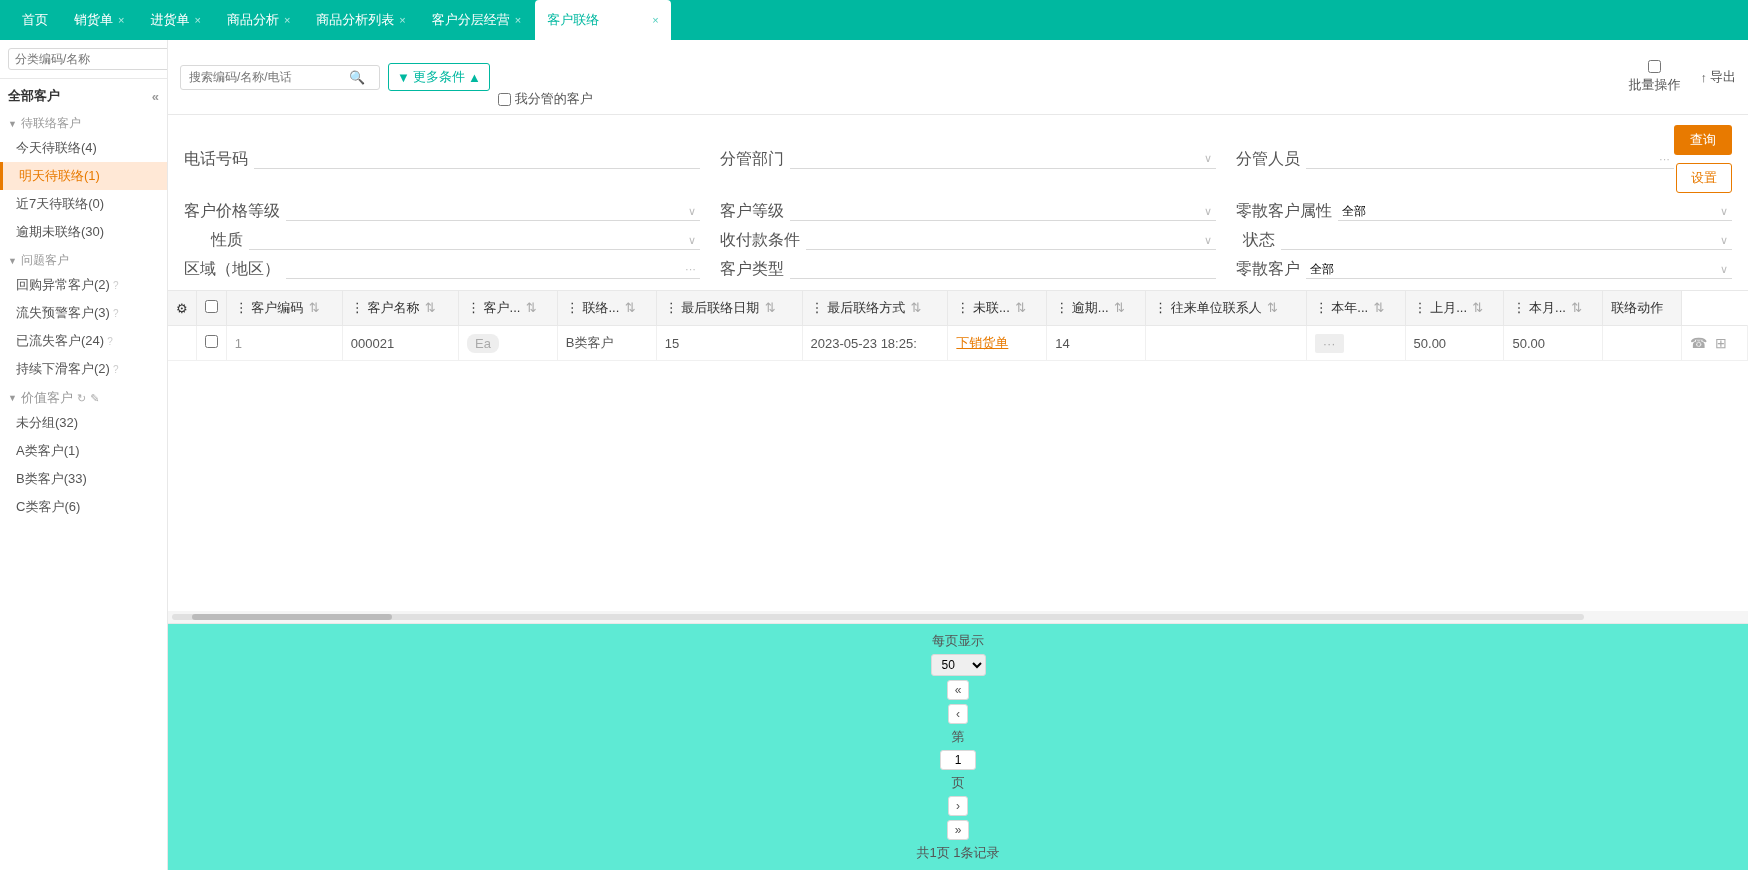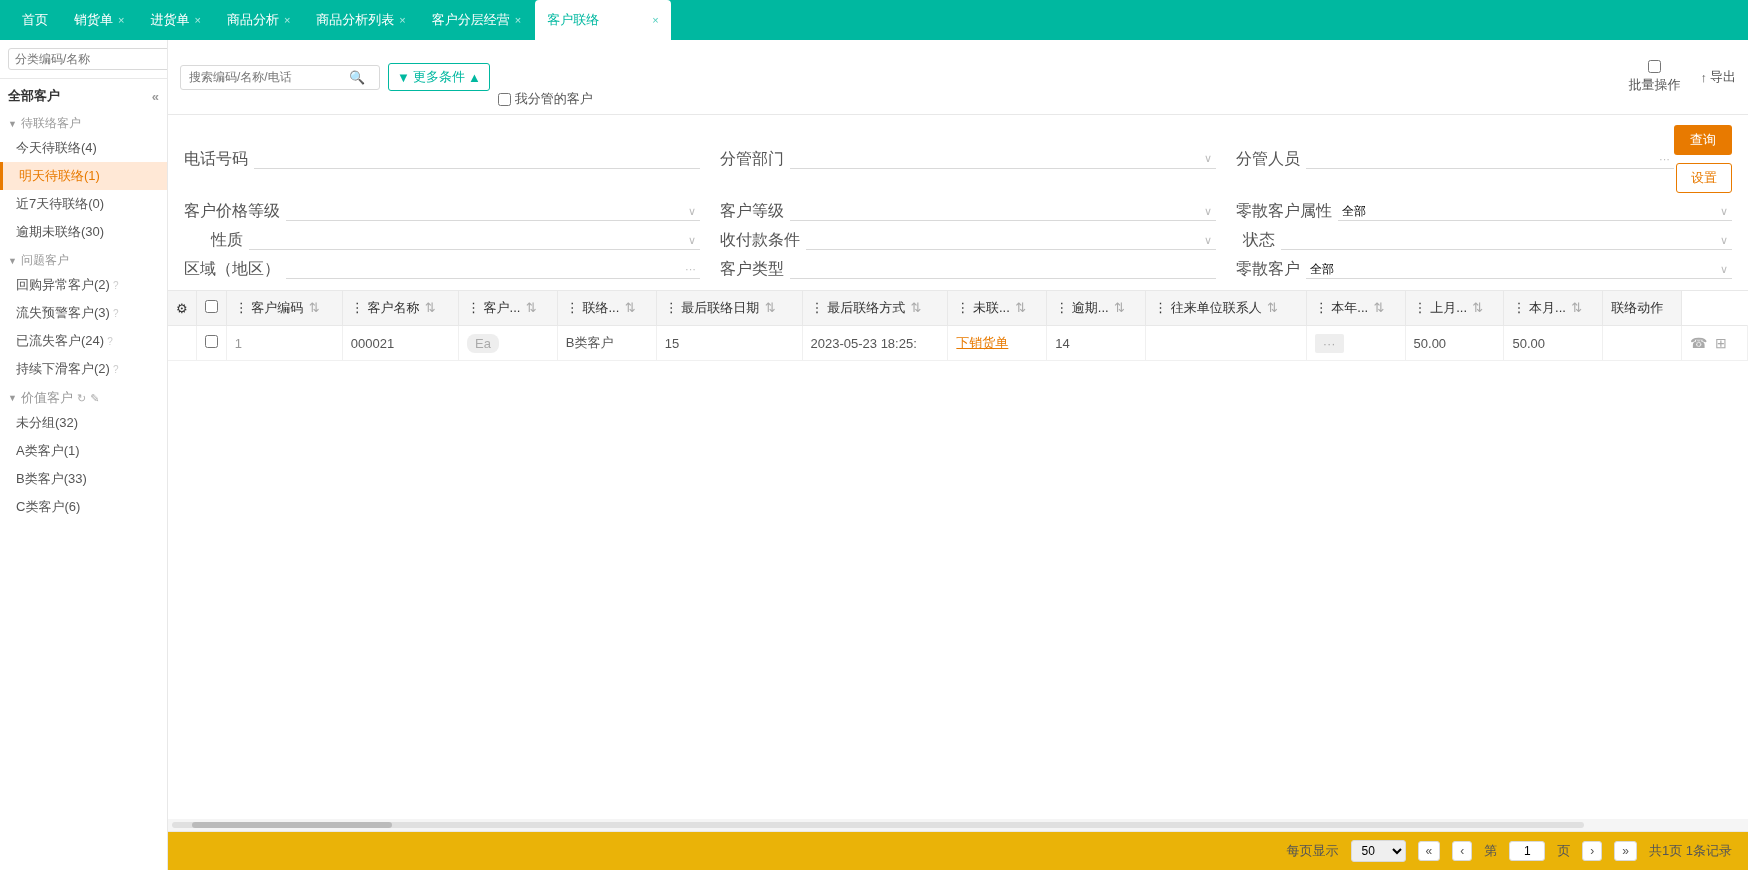--- a/index.html
+++ b/index.html
@@ -91,21 +91,21 @@
     tbody td { padding: 8px 8px; color: #555; border-right: 1px solid #f0f0f0; white-space: nowrap; }
     .link-text { color: #e87a00; cursor: pointer; text-decoration: underline; }
     .action-icon { color: #aaa; cursor: pointer; margin-right: 4px; font-size: 14px; }
     .row-num { color: #999; }
     .checkbox-cell { width: 28px; text-align: center; }
     .gear-cell { width: 28px; text-align: center; }
 
     
     .table-footer {
       display: flex; align-items: center; justify-content: flex-end; padding: 8px 16px;
-      background: #eab308; border-top: 1px solid #e8e8e8; gap: 12px; font-size: 12px; color: #555;
+      background: #5eead4; border-top: 1px solid #e8e8e8; gap: 4px; font-size: 12px; color: #555; flex-direction: column;
     }
     .page-size-select {
       border: 1px solid #d9d9d9; border-radius: 3px; padding: 2px 6px; font-size: 12px; cursor: pointer;
     }
     .page-nav-btn {
       border: 1px solid #d9d9d9; background: #fff; border-radius: 3px; padding: 2px 7px;
       cursor: pointer; color: #555; font-size: 12px;
     }
     .page-nav-btn:disabled { color: #ccc; cursor: default; }
     .page-input {

